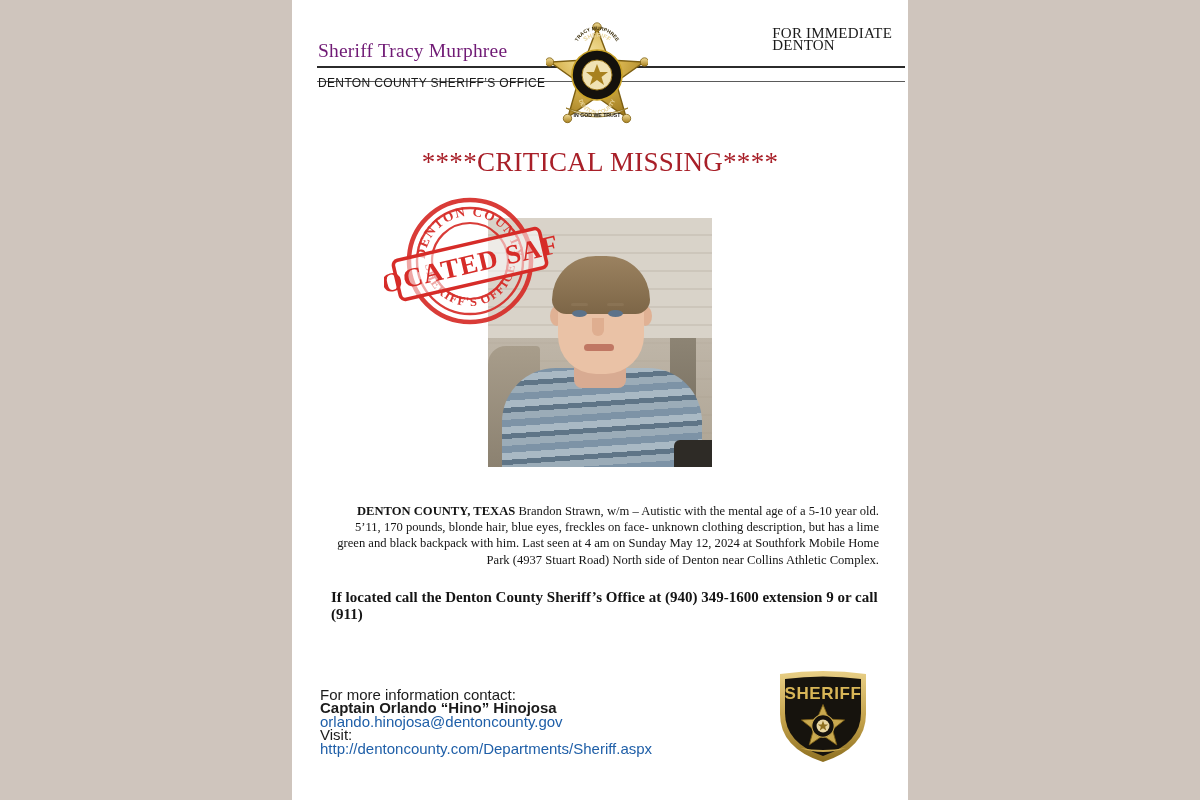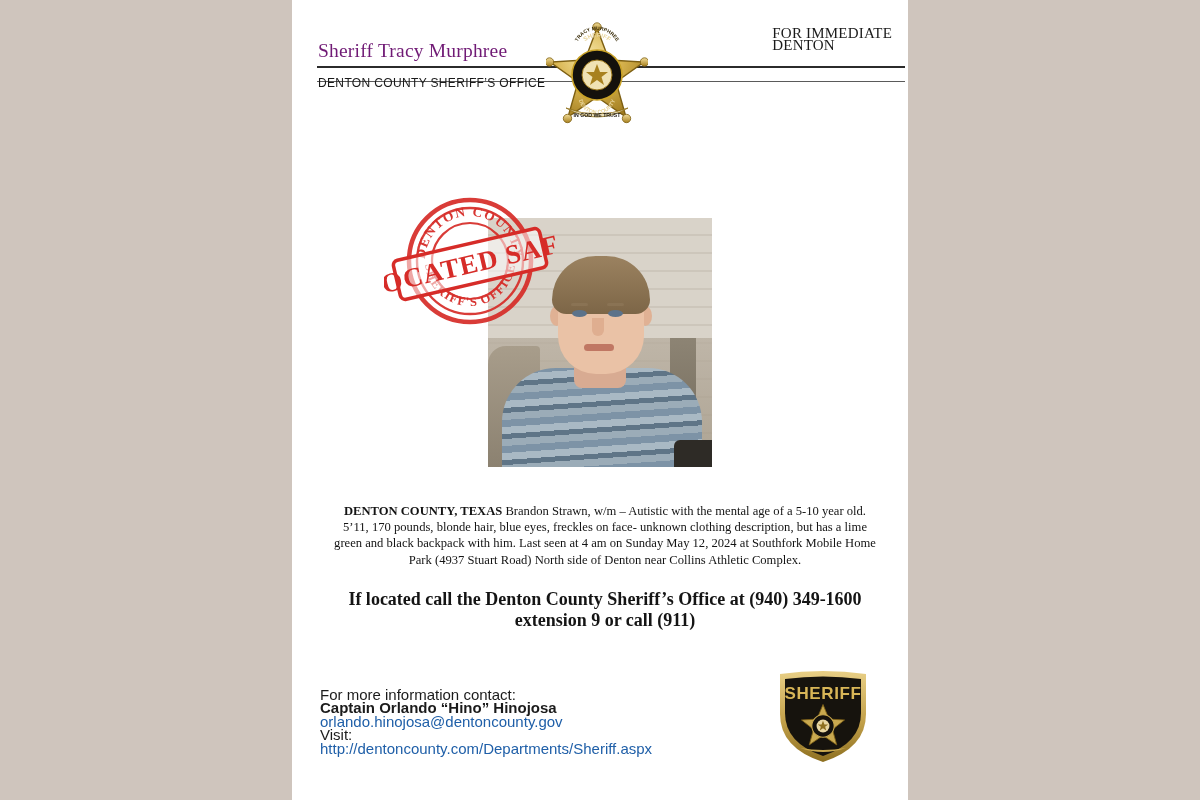--- a/index.html
+++ b/index.html
@@ -213,32 +213,32 @@
   
   #body-copy {
     position: absolute;
     left: 39px;
     top: 503px;
     width: 548px;
     font-family: "Liberation Serif", serif;
     font-size: 12.6px;
     line-height: 16.2px;
     color: #141414;
-    text-align: center;
+    text-align: right;
   }
   #body-copy .lead { font-weight: bold; }
 
   #call-line {
     position: absolute;
     left: 39px;
     top: 589px;
     width: 548px;
-    text-align: center;
+    text-align: left;
     font-family: "Liberation Serif", serif;
-    font-size: 18px;
+    font-size: 15px;
     font-weight: bold;
     color: #141414;
   }
 
   
   #footer {
     position: absolute;
     left: 28px;
     top: 688px;
     width: 330px;
@@ -320,20 +320,21 @@
         <text x="51" y="95" font-family="Liberation Sans, sans-serif" font-size="5.2" fill="#1b1710" font-weight="bold" text-anchor="middle">IN GOD WE TRUST</text>
 
         <path id="arcName" d="M 51 30 m -22 0 a 22 22 0 0 1 44 0" fill="none"></path>
         <text font-family="Liberation Sans, sans-serif" font-size="5" fill="#3a2d09" font-weight="bold">
           <textPath href="#arcName" startOffset="50%" text-anchor="middle">TRACY MURPHREE</textPath>
         </text>
       </svg>
     </div>
   </div>
 
+  <div id="headline">****CRITICAL MISSING****</div>
 
   <div id="photo">
     <div class="ph-wall"></div>
     <div class="ph-bench"></div>
     <div class="ph-bench-arm"></div>
     <div class="ph-post"></div>
     <div class="ph-body"></div>
     <div class="ph-neck"></div>
     <div class="ph-ear-l"></div>
     <div class="ph-ear-r"></div>

